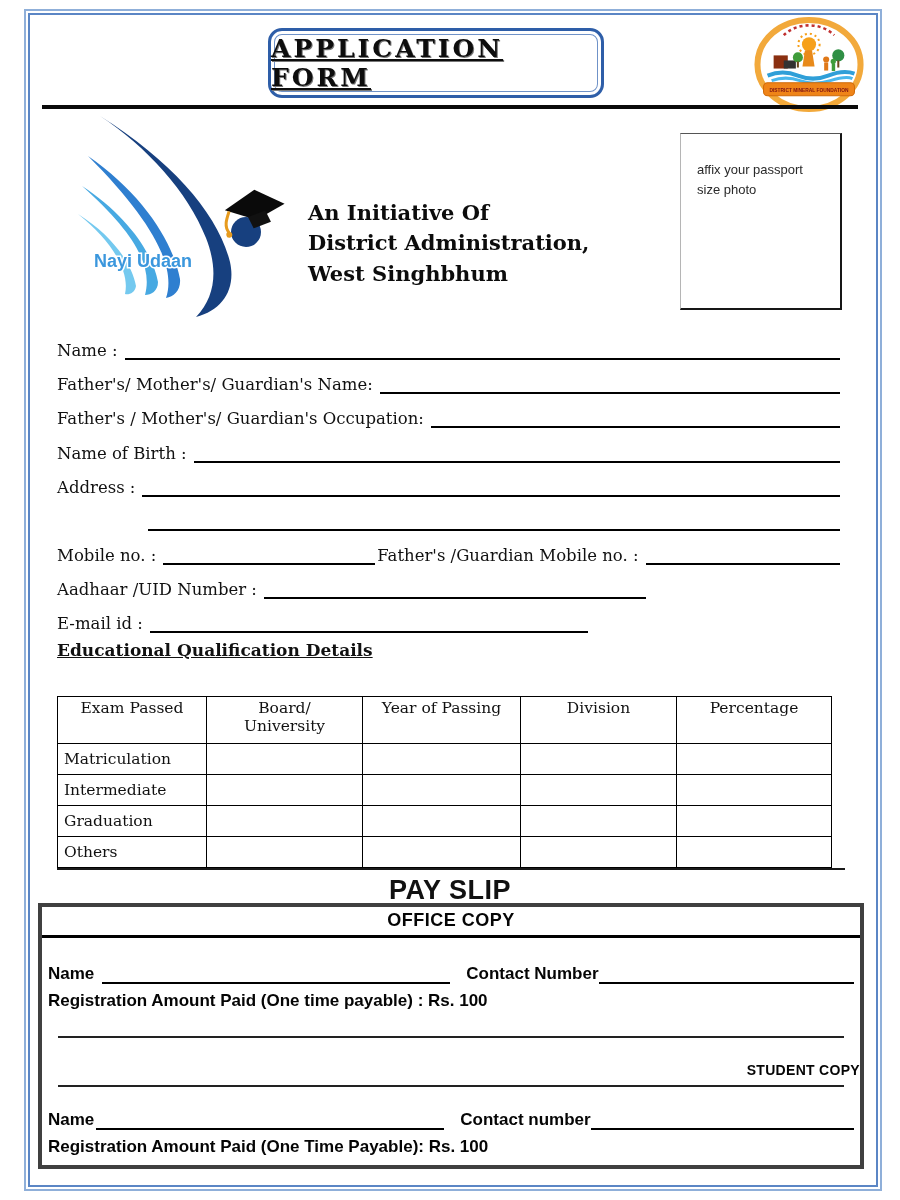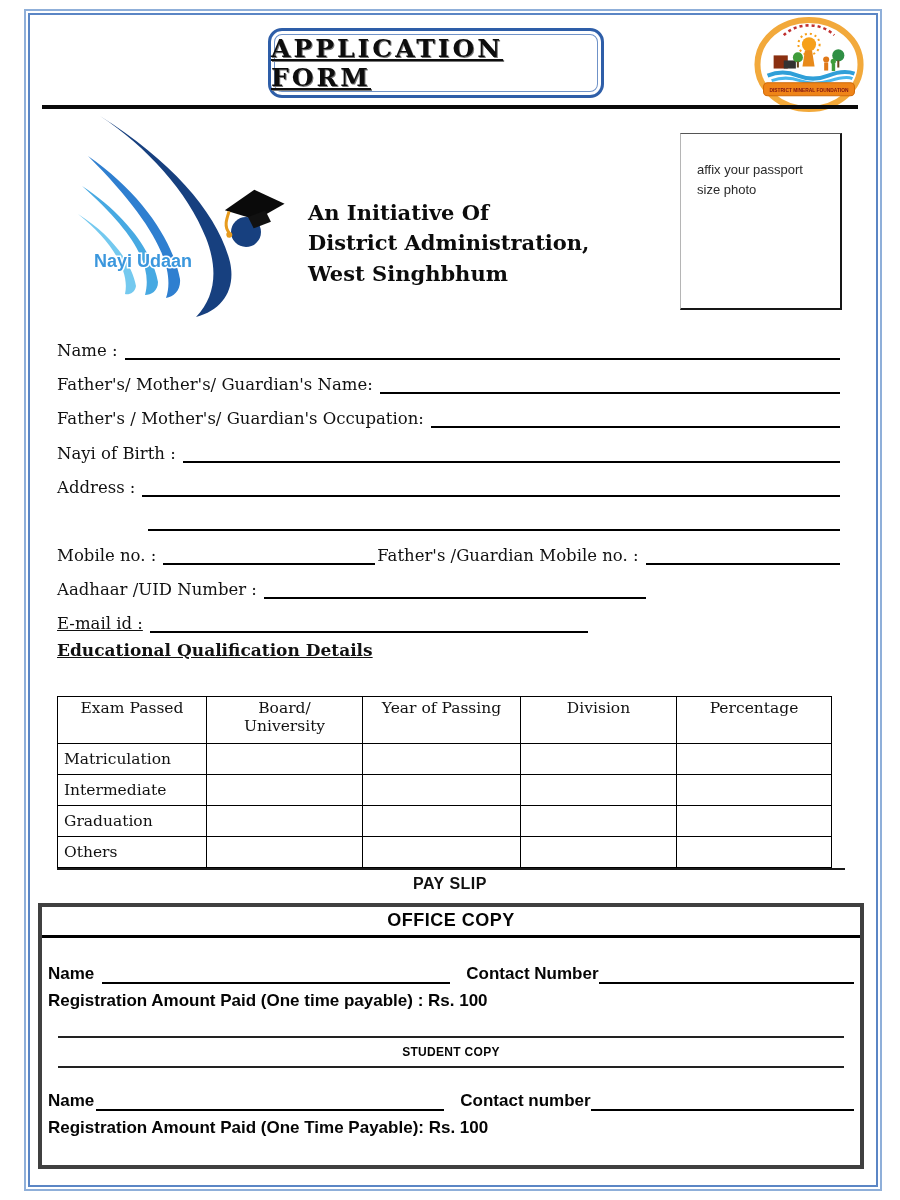--- a/index.html
+++ b/index.html
@@ -51,39 +51,39 @@
     font-size:15.5px;table-layout:fixed;margin-top:32px;
   }
   table.edu th,table.edu td{border:1.6px solid #000;padding:2px 6px;background:#fff;}
   table.edu th{font-weight:normal;text-align:center;vertical-align:top;height:42px;}
   table.edu td{height:26px;text-align:left;vertical-align:middle;}
   .pre{white-space:pre-line;}
   
   .rule-above{position:absolute;left:57px;top:868px;width:788px;border-top:2px solid #1a1a1a;}
   .payslip-heading{
     position:absolute;left:0;right:0;top:875px;text-align:center;
-    font-family:"Liberation Sans",sans-serif;font-weight:bold;font-size:16px;letter-spacing:.5px;
+    font-family:"Liberation Sans",sans-serif;font-weight:bold;font-size:27px;letter-spacing:.5px;
   }
   .payslip-box{
     position:absolute;left:38px;top:903px;width:818px;height:258px;
     border:4px solid #404040;background:#fff;box-sizing:content-box;
     font-family:"Liberation Sans",sans-serif;font-weight:bold;font-size:17px;color:#050505;
   }
   .copy-title{
     text-align:center;font-size:18px;padding:3px 0 4px;border-bottom:3px solid #000;letter-spacing:.5px;
   }
   .ps-pad{padding:0 6px;}
   .ps-row{display:flex;align-items:flex-end;margin-top:26px;white-space:nowrap;}
   .ps-u{border-bottom:2px solid #000;height:15px;display:inline-block;}
   .ps-u.name{width:348px;margin-left:8px;}
   .ps-u.grow{flex:1;}
   .ps-contact{margin-left:16px;}
   .ps-amount{margin-top:7px;}
   .thin-rule{border-top:2px solid #222;margin:25px 16px 0;}
-  .student-title{text-align:center;font-size:12px;margin-top:7px;letter-spacing:.3px;}
+  .student-title{text-align:right;font-size:14px;margin-top:24px;letter-spacing:.3px;}
   .thin-rule.b{margin-top:7px;}
 </style>
 </head>
 <body>
 
 <div class="page-frame"></div>
 
 <div class="title-box">
   <span class="title-text">APPLICATION FORM</span>
 </div>
@@ -143,42 +143,42 @@
 </div>
 <div class="frow" style="top:374px;">
   <span class="lbl">Father's/ Mother's/ Guardian's Name:</span>
   <span class="uline"></span>
 </div>
 <div class="frow" style="top:408px;">
   <span class="lbl">Father's / Mother's/ Guardian's  Occupation:</span>
   <span class="uline"></span>
 </div>
 <div class="frow" style="top:443px;">
-  <span class="lbl">Nayi of Birth :</span>
+  <span class="lbl">Name of Birth :</span>
   <span class="uline"></span>
 </div>
 <div class="frow" style="top:477px;">
   <span class="lbl">Address :</span>
   <span class="uline"></span>
 </div>
 <div class="frow" style="top:511px;">
   <span class="lbl" style="width:84px;"></span>
   <span class="uline"></span>
 </div>
 <div class="frow" style="top:545px;">
   <span class="lbl">Mobile no. :</span>
   <span class="uline fix" style="width:212px;"></span>
   <span class="lbl" style="padding-left:2px;">Father's /Guardian Mobile no. :</span>
   <span class="uline"></span>
 </div>
 <div class="frow" style="top:579px;">
   <span class="lbl">Aadhaar /UID Number :</span>
   <span class="uline fix" style="width:382px;"></span>
 </div>
-<div class="frow" style="top:613px;text-decoration:underline;">
+<div class="frow" style="top:613px;">
   <span class="lbl">E-mail id :</span>
   <span class="uline fix" style="width:438px;"></span>
 </div>
 
 <div class="edu-head">Educational Qualification Details</div>
 <table class="edu">
   <colgroup>
       <col style="width:149px">
       <col style="width:156px">
       <col style="width:158px">

